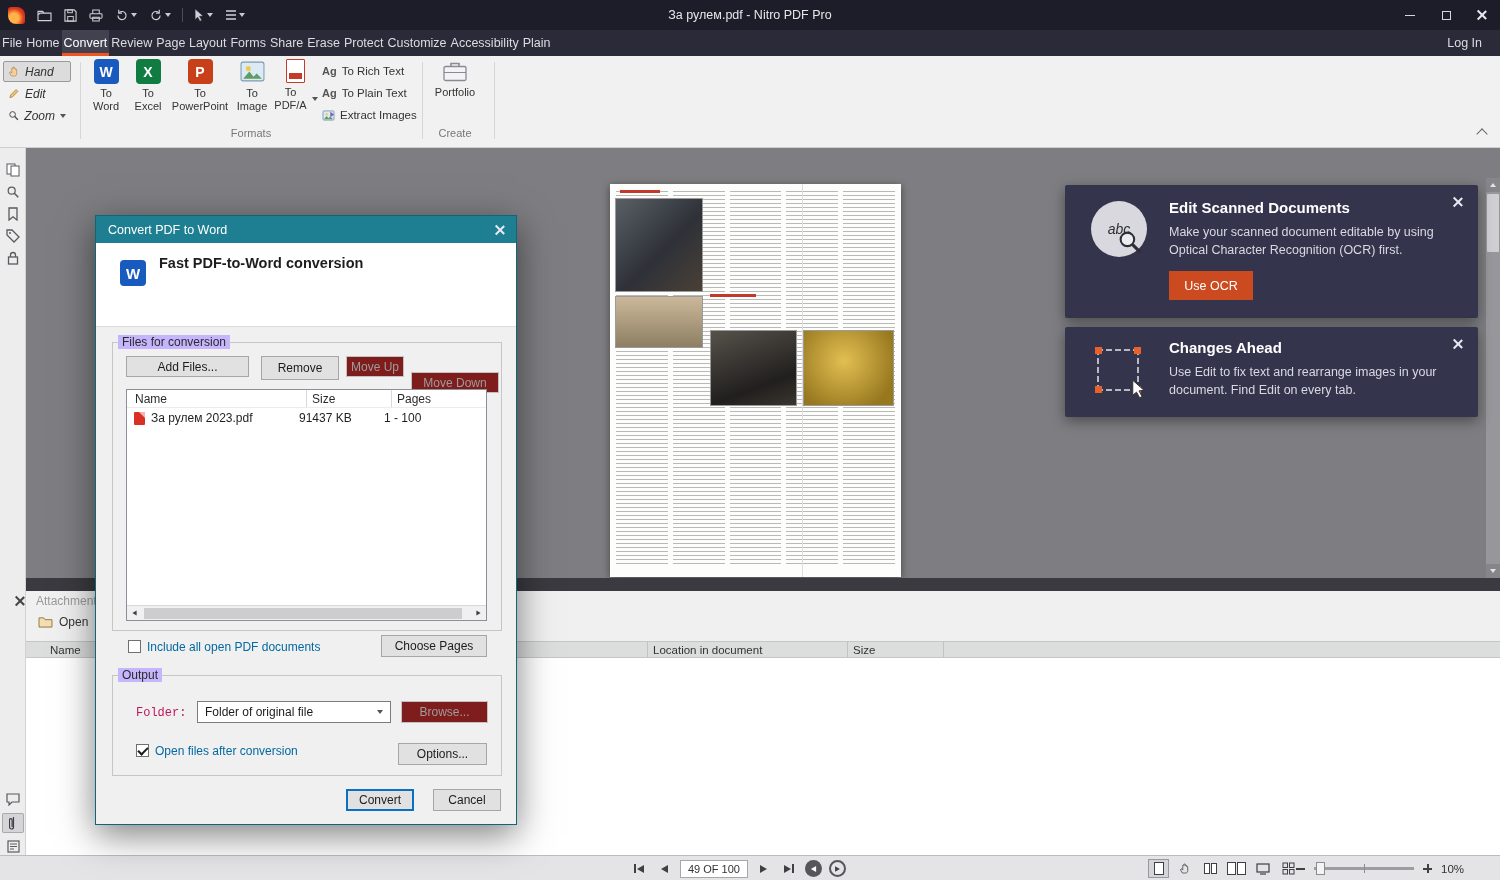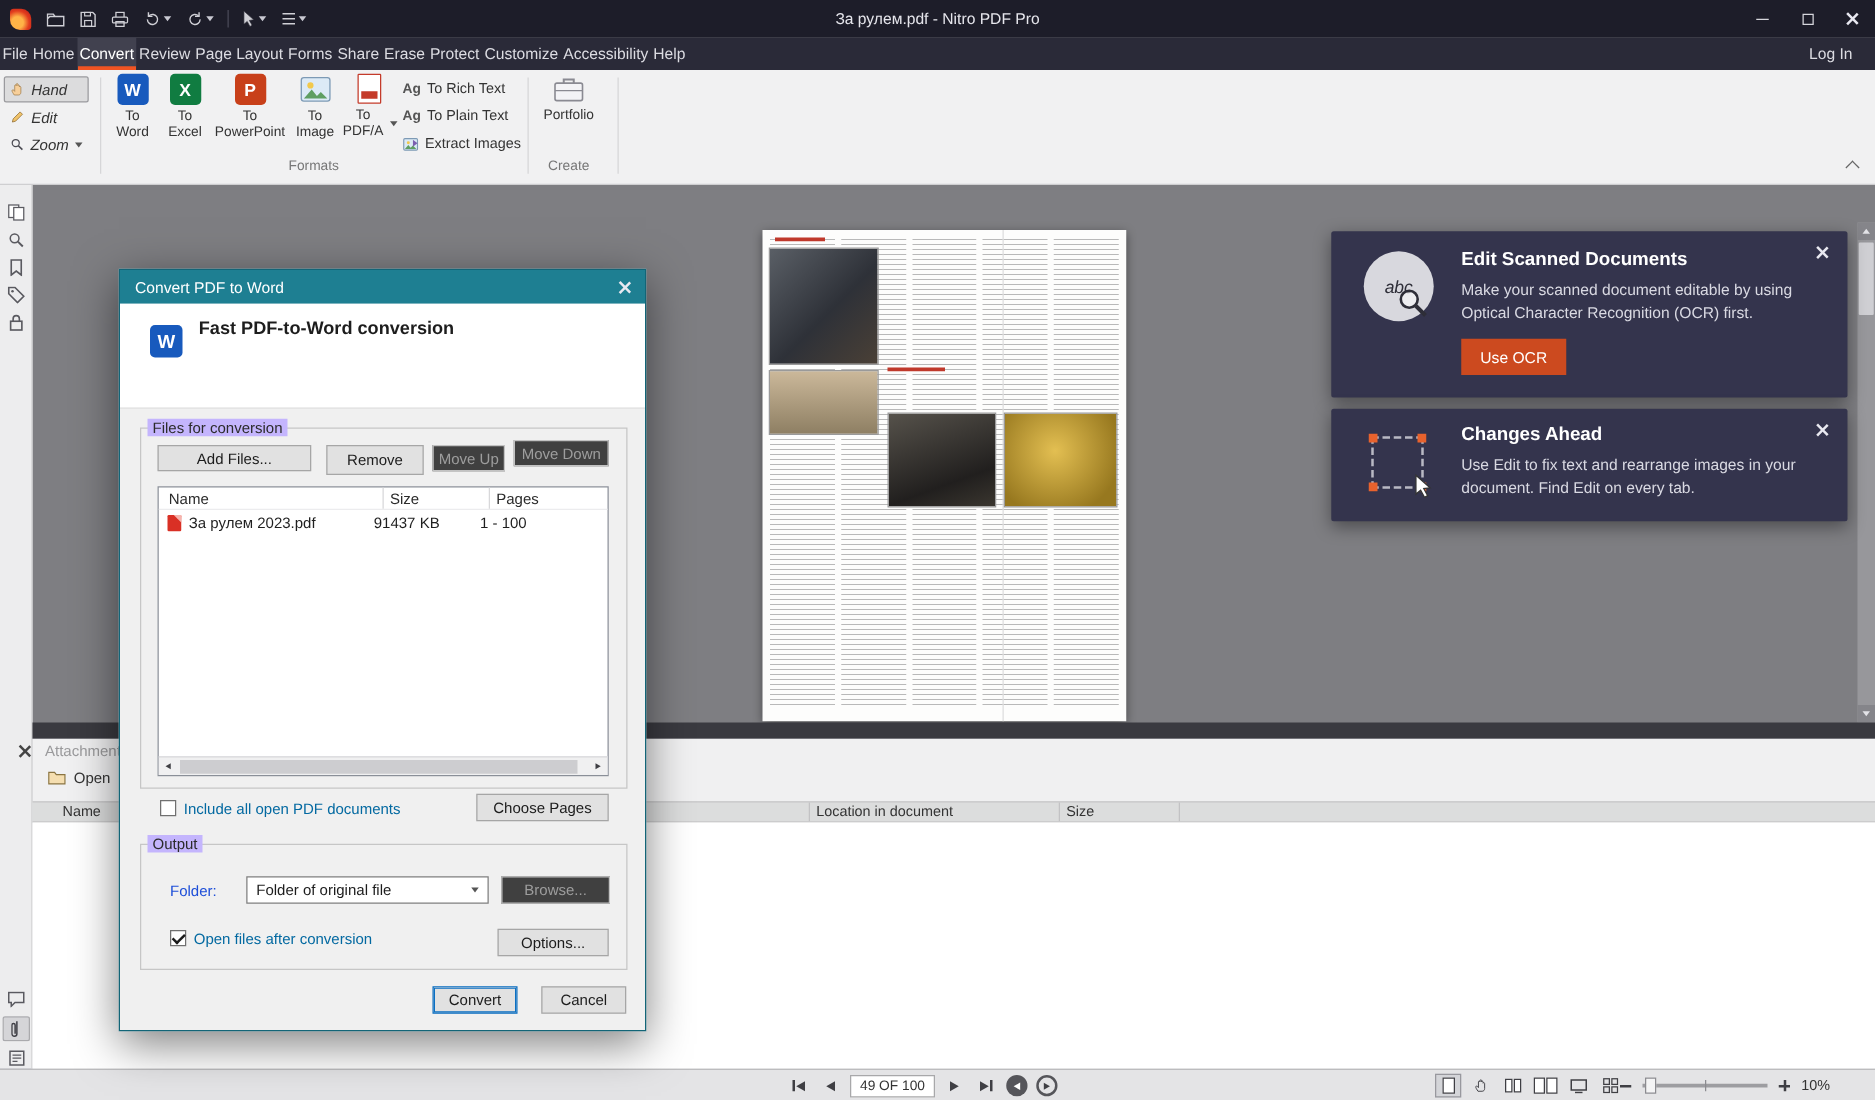--- a/index.html
+++ b/index.html
@@ -130,35 +130,35 @@
   
   .dialog { left:95px; top:215px; width:422px; height:610px; background:#f0f0f0; border:1px solid #126577; box-shadow:0 10px 34px rgba(0,0,0,.5); z-index:20; }
   .dlg-titlebar { position:absolute; left:0; top:0; width:100%; height:27px; background:#1e7f92; color:#fff; display:flex; align-items:center; font-size:12.5px; padding-left:12px; }
   .dlg-close { position:absolute; right:10px; top:8px; }
   .dlg-header { position:absolute; left:0; top:27px; width:100%; height:84px; background:#fff; border-bottom:1px solid #dcdcdc; }
   .dlg-heading { position:absolute; left:63px; top:39px; font-size:14.5px; font-weight:bold; color:#1d1d1d; }
   .dlg-desc { position:absolute; left:63px; top:64px; font-size:12px; color:#3c3c3c; }
   .groupbox { position:absolute; border:1px solid #c6c6c6; }
   .grouplbl { position:absolute; font-size:12px; color:#2b2b2b; background:#c4b5fd; padding:0 4px; z-index:2; }
   .btn { position:absolute; display:flex; align-items:center; justify-content:center; background:#e1e1e1; border:1px solid #a6a6a6; font-size:12px; color:#1c1c1c; cursor:pointer; }
-  .btn.disabled { color:#9d9d9d; border-color:#c2c2c2; background:#404040; cursor:default; }
+  .btn.disabled { color:#9d9d9d; border-color:#c2c2c2; background:#7f1d1d; cursor:default; }
   .btn.default { border:1px solid #0b6fc2; box-shadow:inset 0 0 0 1px #0b6fc2; }
   .filelist { position:absolute; left:30px; top:173px; width:361px; height:232px; background:#fff; border:1px solid #8a8f98; }
   .fl-header { position:absolute; left:0; top:0; width:100%; height:18px; font-size:12px; color:#2b2b2b; border-bottom:1px solid #ececee; display:flex; }
   .fl-hcell { display:flex; align-items:center; padding-left:8px; border-right:1px solid #d8d8da; cursor:pointer; }
   .fl-row { position:absolute; left:0; top:18px; width:100%; height:20px; display:flex; align-items:center; font-size:12px; color:#1f1f1f; cursor:pointer; }
   .hscroll { position:absolute; left:0; bottom:0; width:100%; height:15px; background:#f0f0f1; border-top:1px solid #d8d8da; }
   .hs-btn { position:absolute; top:0; width:15px; height:14px; display:flex; align-items:center; justify-content:center; cursor:pointer; }
   .hs-thumb { position:absolute; left:17px; top:2px; width:318px; height:11px; background:#cdcdd0; cursor:pointer; }
   .tri-l.sm { transform:scale(.6); } .tri-r.sm { transform:scale(.6); }
   .cb { position:absolute; width:13px; height:13px; background:#fff; border:1px solid #707070; cursor:pointer; }
   .cb.checked::after { content:""; display:block; width:8px; height:4px; border-left:2px solid #1b1b1b; border-bottom:2px solid #1b1b1b; transform:rotate(-45deg); margin:2px 0 0 1px; }
   .cblabel { position:absolute; font-size:12px; color:#0369a1; }
   .fakeselect { position:absolute; display:flex; align-items:center; justify-content:space-between; background:#fff; border:1px solid #7c7c7c; font-size:12px; color:#1c1c1c; padding:0 7px; cursor:pointer; }
-  .fieldlabel { position:absolute; font-size:12px; color:#1d4ed8; }
+  .fieldlabel { position:absolute; font-size:12px; color:#be185d;font-family:Liberation Mono, monospace; }
   .wordicon-lg { position:absolute; left:24px; top:44px; width:26px; height:26px; border-radius:4px; background:#185abd; color:#fff; font-weight:bold; font-size:15px; display:flex; align-items:center; justify-content:center; }
 </style>
 </head>
 <body>
 
 <div id="app">
 
   <div class="abs titlebar">
     <div class="qat">
       <div class="logo"></div>
@@ -227,21 +227,21 @@
     <div class="mtab">Home</div>
     <div class="mtab active">Convert</div>
     <div class="mtab">Review</div>
     <div class="mtab">Page Layout</div>
     <div class="mtab">Forms</div>
     <div class="mtab">Share</div>
     <div class="mtab">Erase</div>
     <div class="mtab">Protect</div>
     <div class="mtab">Customize</div>
     <div class="mtab">Accessibility</div>
-    <div class="mtab">Help</div>
+    <div class="mtab">Plain</div>
     <div class="login">Log In</div>
   </div>
 
   <div class="abs ribbon">
     <div class="tools">
       <div class="tool selected">
         <svg width="12" height="13" viewBox="0 0 16 16">
             <path d="M4.5 14c-1-1.7-2.8-3.9-2.3-5 .4-.8 1.5-.6 2.1.2l.7.9V4c0-1.1 1.6-1.1 1.7 0V2.6c0-1.1 1.7-1.1 1.7 0V4c0-1 1.6-.9 1.6.2v1.2c.2-.9 1.6-.7 1.6.4v5.2c0 2-1.2 3-2.6 3z" fill="#f7cf9a" stroke="#96713d" stroke-width=".7"></path>
           </svg>
         <span>Hand</span>
@@ -526,21 +526,21 @@
     <div class="dlg-header"></div>
     <div class="wordicon-lg">W</div>
     <div class="dlg-heading">Fast PDF-to-Word conversion</div>
 
     <div class="grouplbl" style="left:22px;top:119px">Files for conversion</div>
     <div class="groupbox" style="left:16px;top:126px;width:390px;height:289px"></div>
 
     <div class="btn" style="left:30px;top:140px;width:123px;height:21px">Add Files...</div>
     <div class="btn" style="left:165px;top:140px;width:78px;height:24px">Remove</div>
     <div class="btn disabled" style="left:250px;top:140px;width:58px;height:21px">Move Up</div>
-    <div class="btn disabled" style="left:315px;top:136px;width:76px;height:21px">Move Down</div>
+    <div class="btn disabled" style="left:315px;top:156px;width:88px;height:21px">Move Down</div>
 
     <div class="filelist">
       <div class="fl-header">
         <div class="fl-hcell" style="width:180px">Name</div>
         <div class="fl-hcell" style="width:85px;padding-left:5px">Size</div>
         <div class="fl-hcell" style="width:94px;padding-left:5px;border-right:none">Pages</div>
       </div>
       <div class="fl-row">
         <span class="pdfico" style="margin:0 6px 0 7px"></span>
         <span style="width:143px;overflow:hidden;white-space:nowrap">За рулем 2023.pdf</span>

